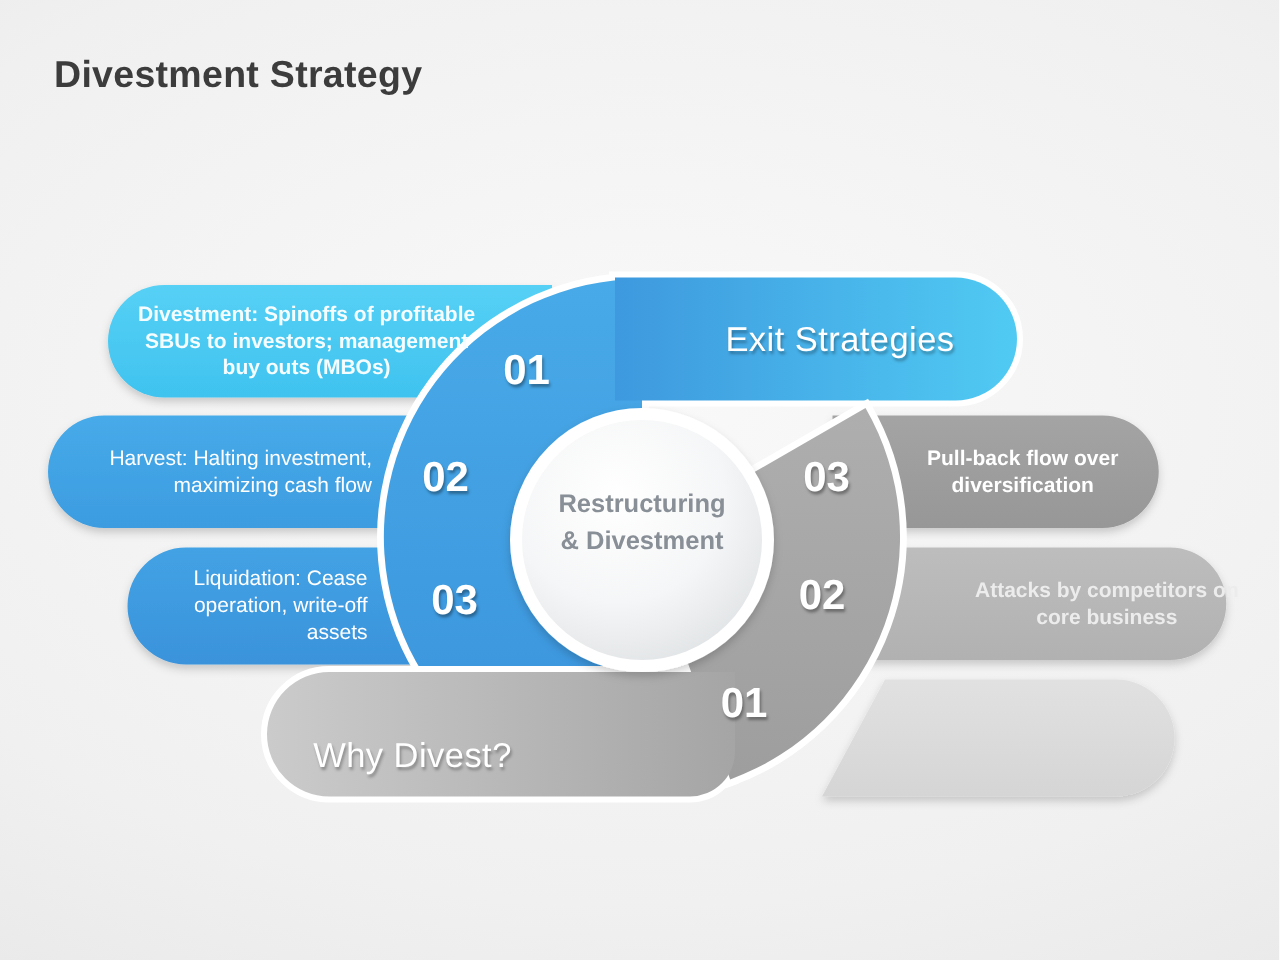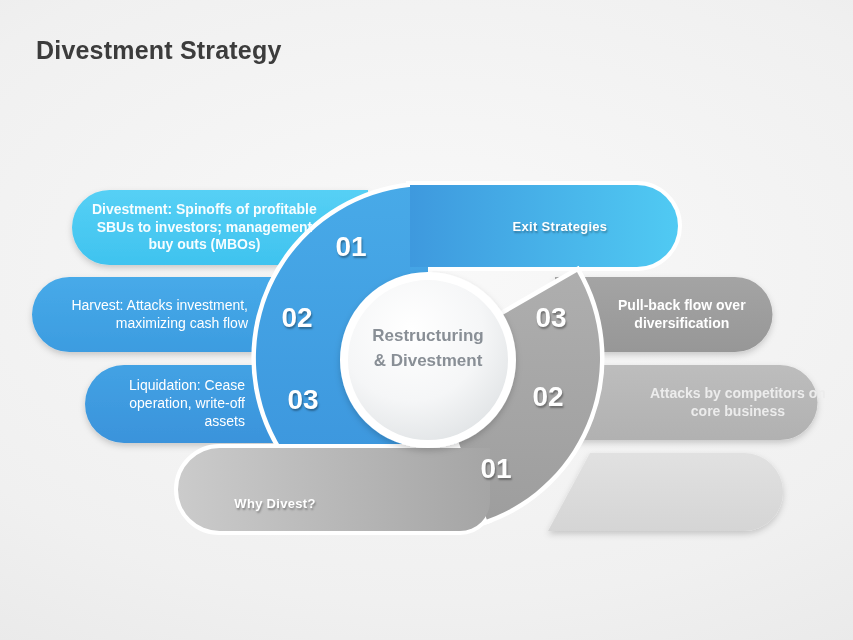--- a/index.html
+++ b/index.html
@@ -22,21 +22,21 @@
   }
   .pill-text.align-right{justify-content:flex-end;text-align:right;}
   .pill-text.align-left{justify-content:flex-start;text-align:center;font-weight:bold;}
   .num{
     position:absolute;transform:translate(-50%,-50%);
     font-size:28px;font-weight:bold;color:#fff;
     text-shadow:1px 2px 2px rgba(0,0,0,.35);
   }
   .banner-label{
     position:absolute;display:flex;align-items:center;justify-content:center;
-    font-size:13px;font-weight:bold;color:#fff;letter-spacing:.3px;
+    font-size:23px;font-weight:normal;color:#fff;letter-spacing:.3px;
     text-shadow:1px 2px 2px rgba(0,0,0,.3);
   }
   .center-label{
     position:absolute;left:318px;top:310px;width:220px;height:76px;
     display:flex;align-items:center;justify-content:center;
     white-space:pre-line;text-align:center;
     font-size:17px;font-weight:bold;color:#898f96;line-height:1.5;
   }
   .t-cyan{color:#f6fdff;}
   .t-gray-light{color:#ececec;margin-left:32px;}
@@ -132,21 +132,21 @@
 
     <div class="banner-label" style="left:450px;top:202px;width:220px;height:48px;">Exit Strategies</div>
     <div class="banner-label" style="left:195px;top:479px;width:160px;height:48px;">Why Divest?</div>
 
     <div class="center-label">Restructuring
 &amp; Divestment</div>
 
     <div class="pill-text align-left t-cyan" style="left:92px;top:190px;width:225px;height:75px;">Divestment: Spinoffs of profitable
 SBUs to investors; management
 buy outs (MBOs)</div>
-    <div class="pill-text align-right" style="left:55px;top:277px;width:193px;height:75px;">Harvest: Attacks investment,
+    <div class="pill-text align-right" style="left:55px;top:277px;width:193px;height:75px;">Harvest: Halting investment,
 maximizing cash flow</div>
     <div class="pill-text align-right" style="left:55px;top:365px;width:190px;height:78px;">Liquidation:  Cease
 operation, write-off
 assets</div>
 
     <div class="pill-text align-left" style="left:618px;top:277px;width:150px;height:75px;">Pull-back flow over
 diversification</div>
     <div class="pill-text align-left t-gray-light" style="left:618px;top:365px;width:205px;height:75px;">Attacks by competitors on
 core business</div>
 

